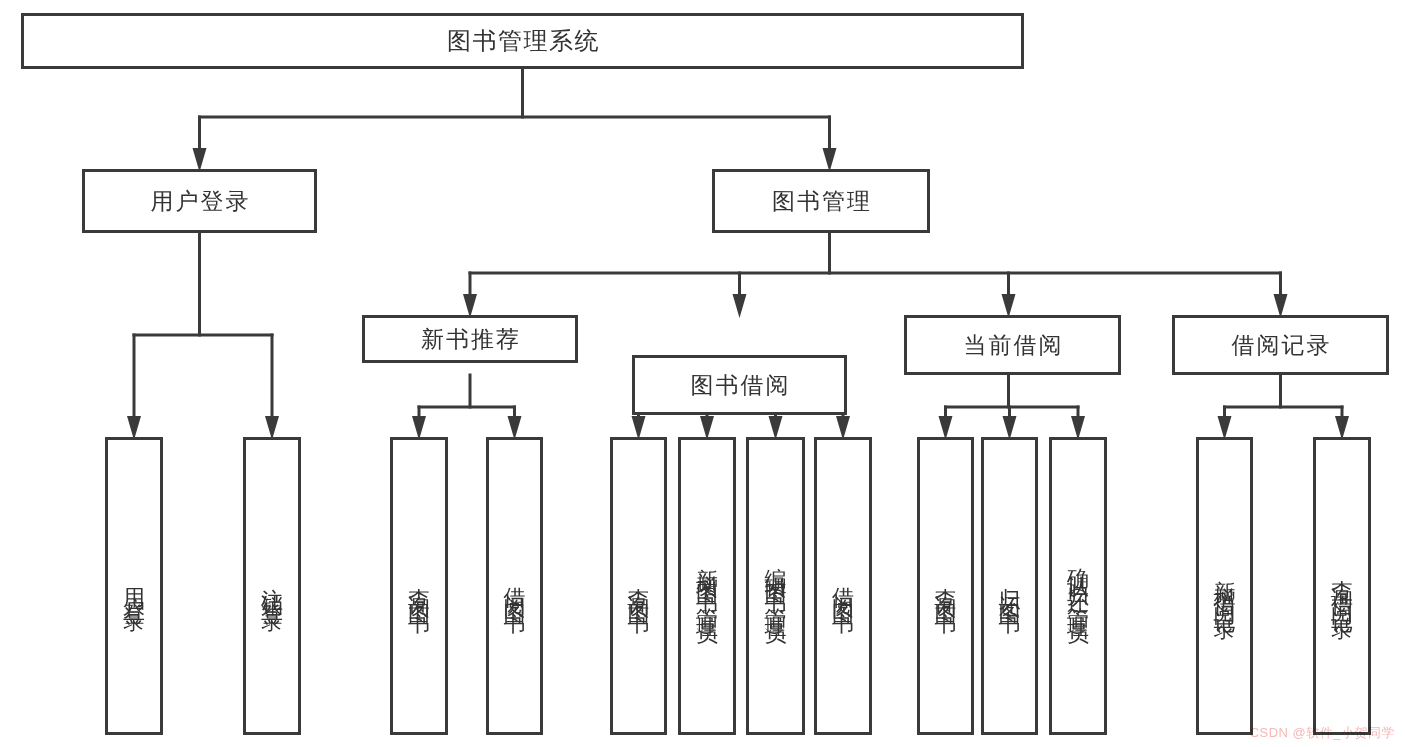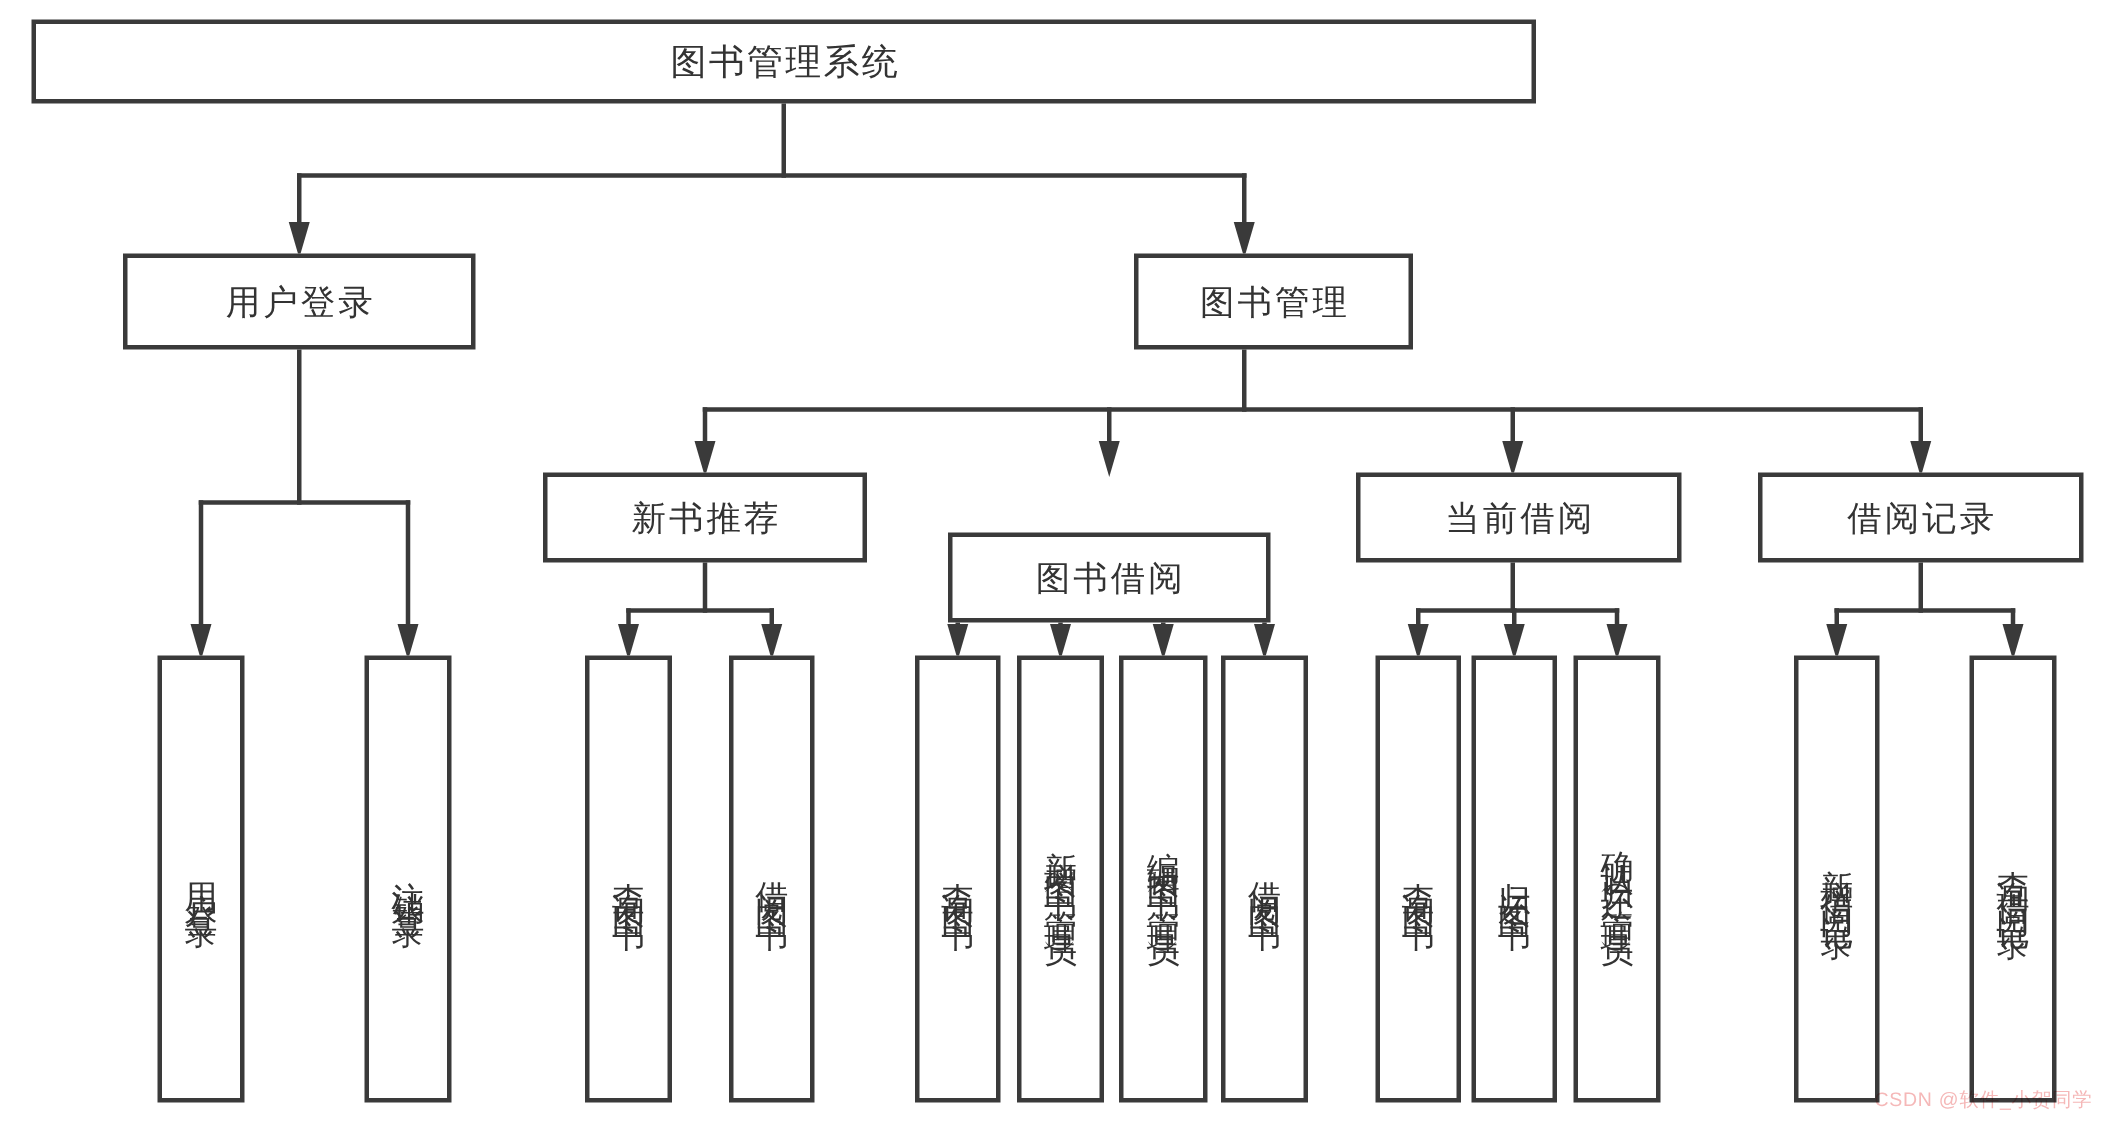--- a/index.html
+++ b/index.html
@@ -107,24 +107,24 @@
       <line x1="1342" y1="407" x2="1342" y2="427" stroke="#3a3a3a" stroke-width="3" stroke-linecap="square"></line>
       <polygon points="1335,416 1349,416 1342,440" fill="#3a3a3a"></polygon>
     </svg>
   <div id="nodes">
       <div class="node h root" style="left: 21px; top: 13px; width: 1003px; height: 56px; border-color: rgb(58, 58, 58); background: rgb(255, 255, 255);">
         <span class="label" style="color: rgb(51, 51, 51);">图书管理系统</span>
       </div>
       <div class="node h" style="left: 82px; top: 169px; width: 235px; height: 64px; border-color: rgb(58, 58, 58); background: rgb(255, 255, 255);">
         <span class="label" style="color: rgb(51, 51, 51);">用户登录</span>
       </div>
-      <div class="node h" style="left: 712px; top: 169px; width: 186px; height: 64px; border-color: rgb(58, 58, 58); background: rgb(255, 255, 255); margin-left: 44px;">
+      <div class="node h" style="left: 712px; top: 169px; width: 218px; height: 64px; border-color: rgb(58, 58, 58); background: rgb(255, 255, 255);">
         <span class="label" style="color: rgb(51, 51, 51);">图书管理</span>
       </div>
-      <div class="node h" style="left: 362px; top: 315px; width: 216px; height: 60px; border-color: rgb(58, 58, 58); background: rgb(255, 255, 255);">
+      <div class="node h" style="left: 362px; top: 315px; width: 216px; height: 48px; border-color: rgb(58, 58, 58); background: rgb(255, 255, 255);">
         <span class="label" style="color: rgb(51, 51, 51);">新书推荐</span>
       </div>
       <div class="node h" style="left: 632px; top: 315px; width: 215px; height: 60px; border-color: rgb(58, 58, 58); background: rgb(255, 255, 255); margin-top: 40px;">
         <span class="label" style="color: rgb(51, 51, 51);">图书借阅</span>
       </div>
       <div class="node h" style="left: 904px; top: 315px; width: 217px; height: 60px; border-color: rgb(58, 58, 58); background: rgb(255, 255, 255);">
         <span class="label" style="color: rgb(51, 51, 51);">当前借阅</span>
       </div>
       <div class="node h" style="left: 1172px; top: 315px; width: 217px; height: 60px; border-color: rgb(58, 58, 58); background: rgb(255, 255, 255);">
         <span class="label" style="color: rgb(51, 51, 51);">借阅记录</span>

